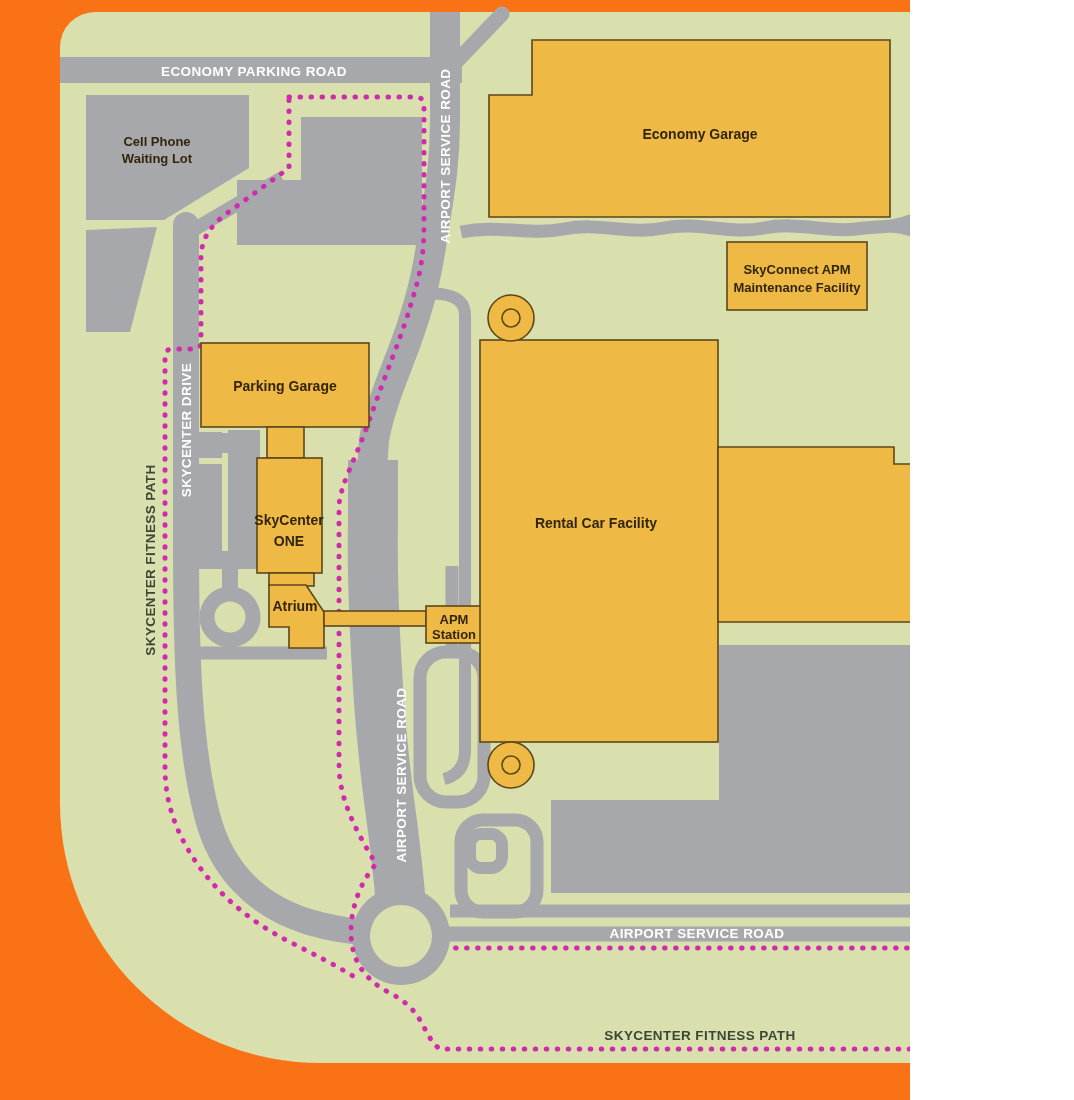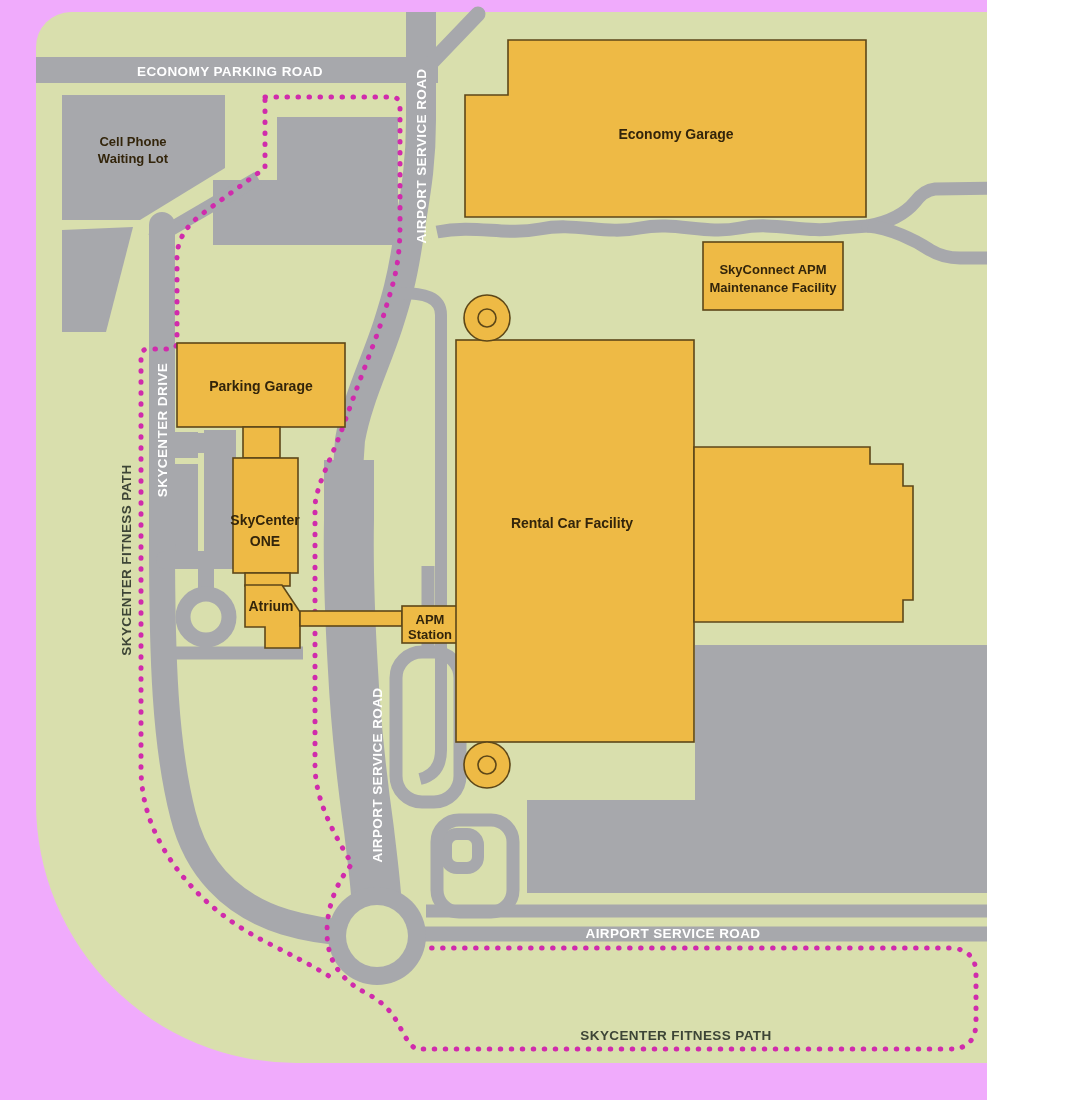--- a/index.html
+++ b/index.html
@@ -1,17 +1,17 @@
 <!DOCTYPE html>
 <html><head>
 <meta charset="utf-8">
 <style>
   html,body{margin:0;padding:0;background:#ffffff;}
-  .map-wrap{position:relative;width:987px;height:1100px;background:#f0abfc;overflow:hidden;
-            font-family:"Liberation Sans",sans-serif;}
+  .map-wrap{position:relative;width:886px;height:1100px;background:#f97316;overflow:hidden;
+            font-family:"Liberation Sans",sans-serif;padding-left:24px;}
   svg{display:block;}
   .road-label{fill:#ffffff;font-weight:bold;font-size:13.5px;letter-spacing:.4px;}
   .land-label{fill:#3d4536;font-weight:bold;font-size:13.5px;letter-spacing:.4px;}
   .bldg-label{fill:#33250b;font-weight:bold;font-size:14px;}
   .bldg-label-sm{fill:#33250b;font-weight:bold;font-size:13px;}
   text{text-anchor:middle;dominant-baseline:central;}
 </style>
 </head>
 <body>
 

